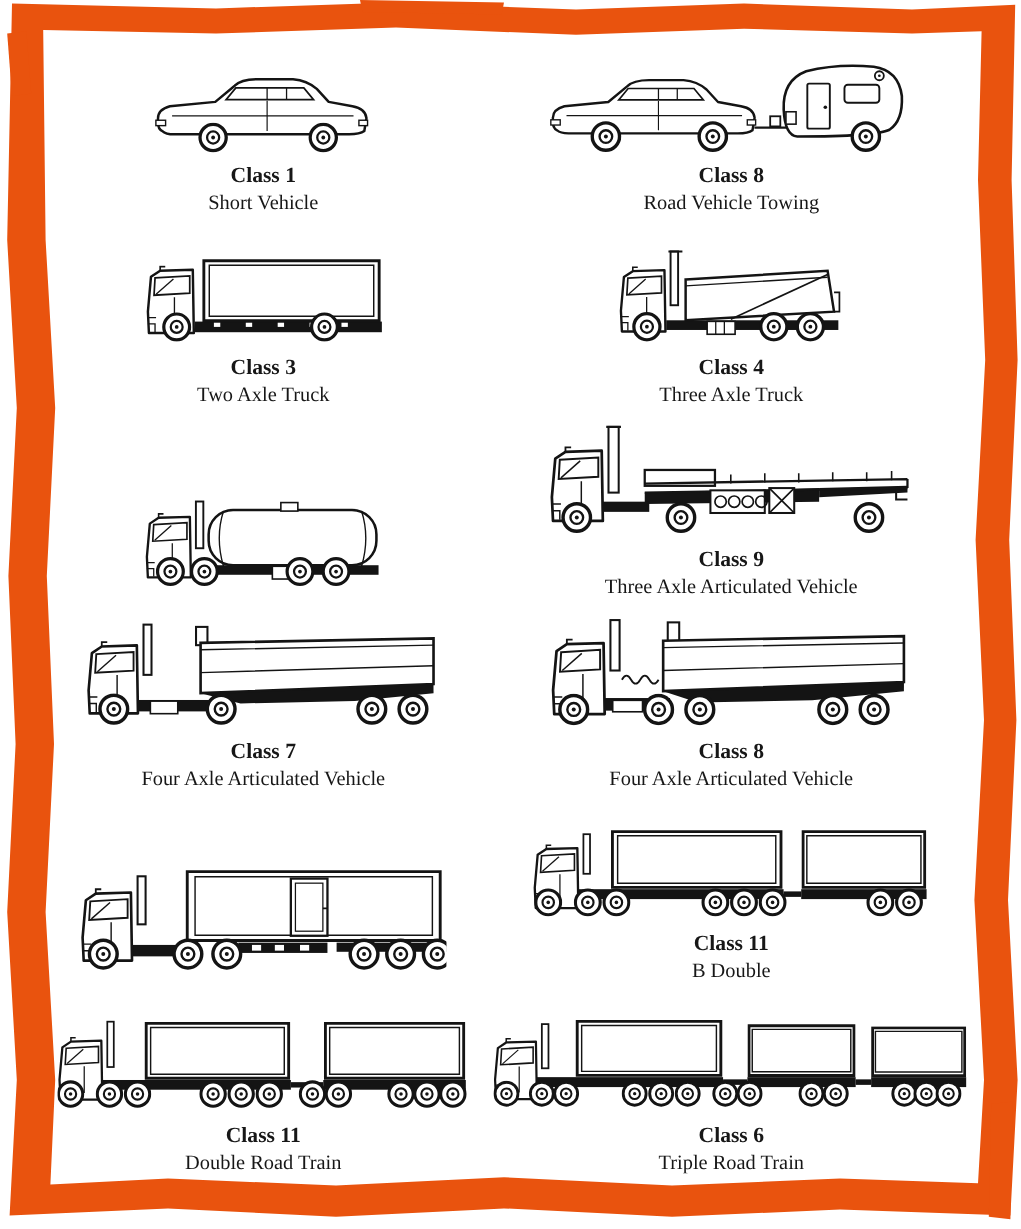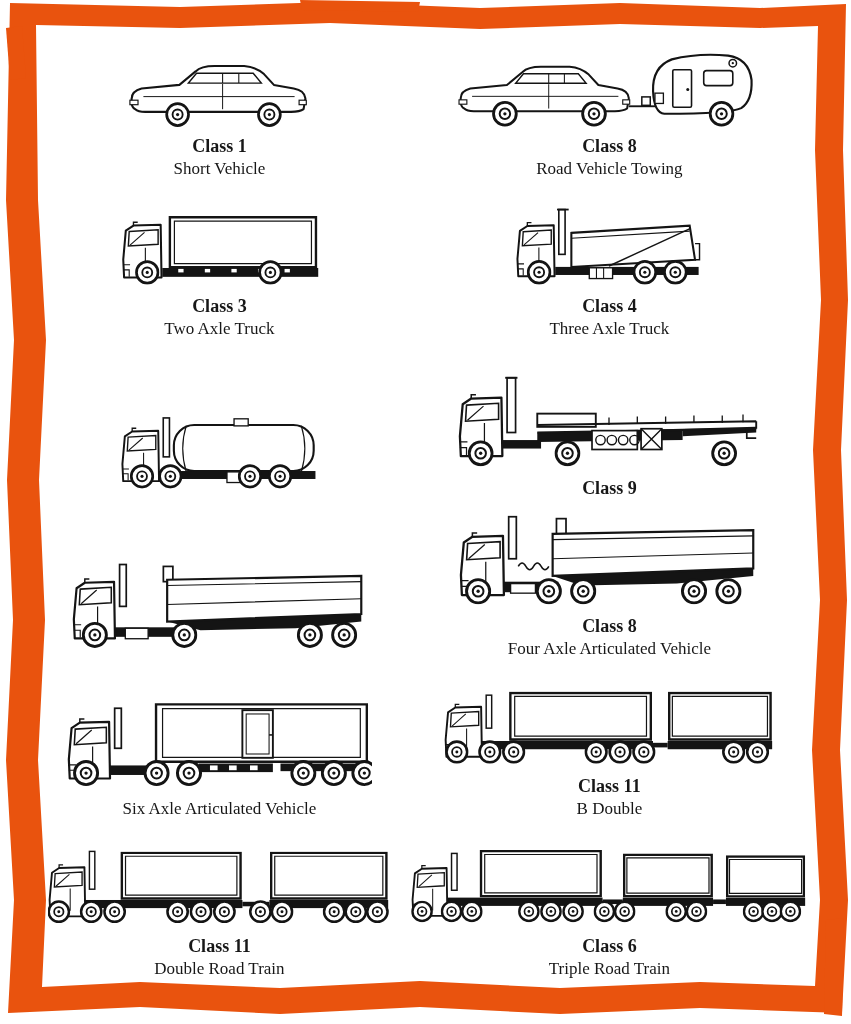--- a/index.html
+++ b/index.html
@@ -194,40 +194,45 @@
         <rect x="194" y="58" width="22" height="22" fill="#fff" stroke="#141414" stroke-width="1.8"></rect>
         <path class="ln" d="M194,58 L216,80 M216,58 L194,80" stroke-width="1.5"></path>
         <use href="#cab" x="0" y="18" width="50" height="74"></use>
         <use href="#wheel" x="10" y="70" width="28" height="28"></use>
         <use href="#wheel" x="102" y="70" width="28" height="28"></use>
         <use href="#wheel" x="268" y="70" width="28" height="28"></use>
       </svg>
     </div>
     <figcaption>
       <div class="class-label">Class 9</div>
+      <div class="class-desc">Three Axle Articulated Vehicle</div>
     </figcaption>
   </figure>
 
   <figure class="cell" style="margin:0">
     <div class="art">
       <svg width="295" viewBox="0 0 310 106">
         <polygon points="100,70 304,62 304,70 235,77 135,79" fill="#141414"></polygon>
         <rect x="44" y="76" width="70" height="10" fill="#141414"></rect>
         <rect x="50" y="10" width="7" height="44" fill="#fff" stroke="#141414" stroke-width="1.8"></rect>
         <rect x="96" y="12" width="10" height="16" fill="#fff" stroke="#141414" stroke-width="1.8"></rect>
         <polygon points="100,26 304,22 304,62 100,70" fill="#fff" stroke="#141414" stroke-width="2.3"></polygon>
         <path class="ln" d="M100,32 L304,28 M100,52 L304,46" stroke-width="1.2"></path>
         <rect x="56" y="77" width="24" height="11" fill="#fff" stroke="#141414" stroke-width="1.4"></rect>
         <use href="#cab" x="0" y="22" width="48" height="70"></use>
         <use href="#wheel" x="10" y="70" width="28" height="28"></use>
         <use href="#wheel" x="104" y="70" width="28" height="28"></use>
         <use href="#wheel" x="236" y="70" width="28" height="28"></use>
         <use href="#wheel" x="272" y="70" width="28" height="28"></use>
       </svg>
     </div>
+    <figcaption>
+      <div class="class-label">Class 7</div>
+      <div class="class-desc">Four Axle Articulated Vehicle</div>
+    </figcaption>
   </figure>
 
   <figure class="cell" style="margin:0">
     <div class="art">
       <svg width="300" viewBox="0 0 314 106">
         <polygon points="98,68 308,60 308,68 228,76 128,78" fill="#141414"></polygon>
         <rect x="42" y="74" width="62" height="11" fill="#141414"></rect>
         <rect x="52" y="6" width="8" height="44" fill="#fff" stroke="#141414" stroke-width="1.8"></rect>
         <path class="ln" d="M62,58 q4,-7 8,0 t8,0 t8,0 t8,0" stroke-width="1.6"></path>
         <rect x="102" y="8" width="10" height="18" fill="#fff" stroke="#141414" stroke-width="1.8"></rect>
@@ -265,21 +270,20 @@
         <use href="#cab" x="0" y="26" width="48" height="66"></use>
         <use href="#wheel" x="6" y="70" width="28" height="28"></use>
         <use href="#wheel" x="80" y="70" width="28" height="28"></use>
         <use href="#wheel" x="114" y="70" width="28" height="28"></use>
         <use href="#wheel" x="234" y="70" width="28" height="28"></use>
         <use href="#wheel" x="266" y="70" width="28" height="28"></use>
         <use href="#wheel" x="298" y="70" width="28" height="28"></use>
       </svg>
     </div>
     <figcaption>
-      <div class="class-desc">Six Axle Articulated Vehicle</div>
     </figcaption>
   </figure>
 
   <figure class="cell" style="margin:0">
     <div class="art">
       <svg width="330" viewBox="0 0 360 106">
         <rect x="40" y="72" width="188" height="9" fill="#141414"></rect>
         <rect x="244" y="72" width="114" height="9" fill="#141414"></rect>
         <rect x="228" y="74" width="16" height="5" fill="#141414"></rect>
         <rect x="46" y="22" width="6" height="36" fill="#fff" stroke="#141414" stroke-width="1.6"></rect>

